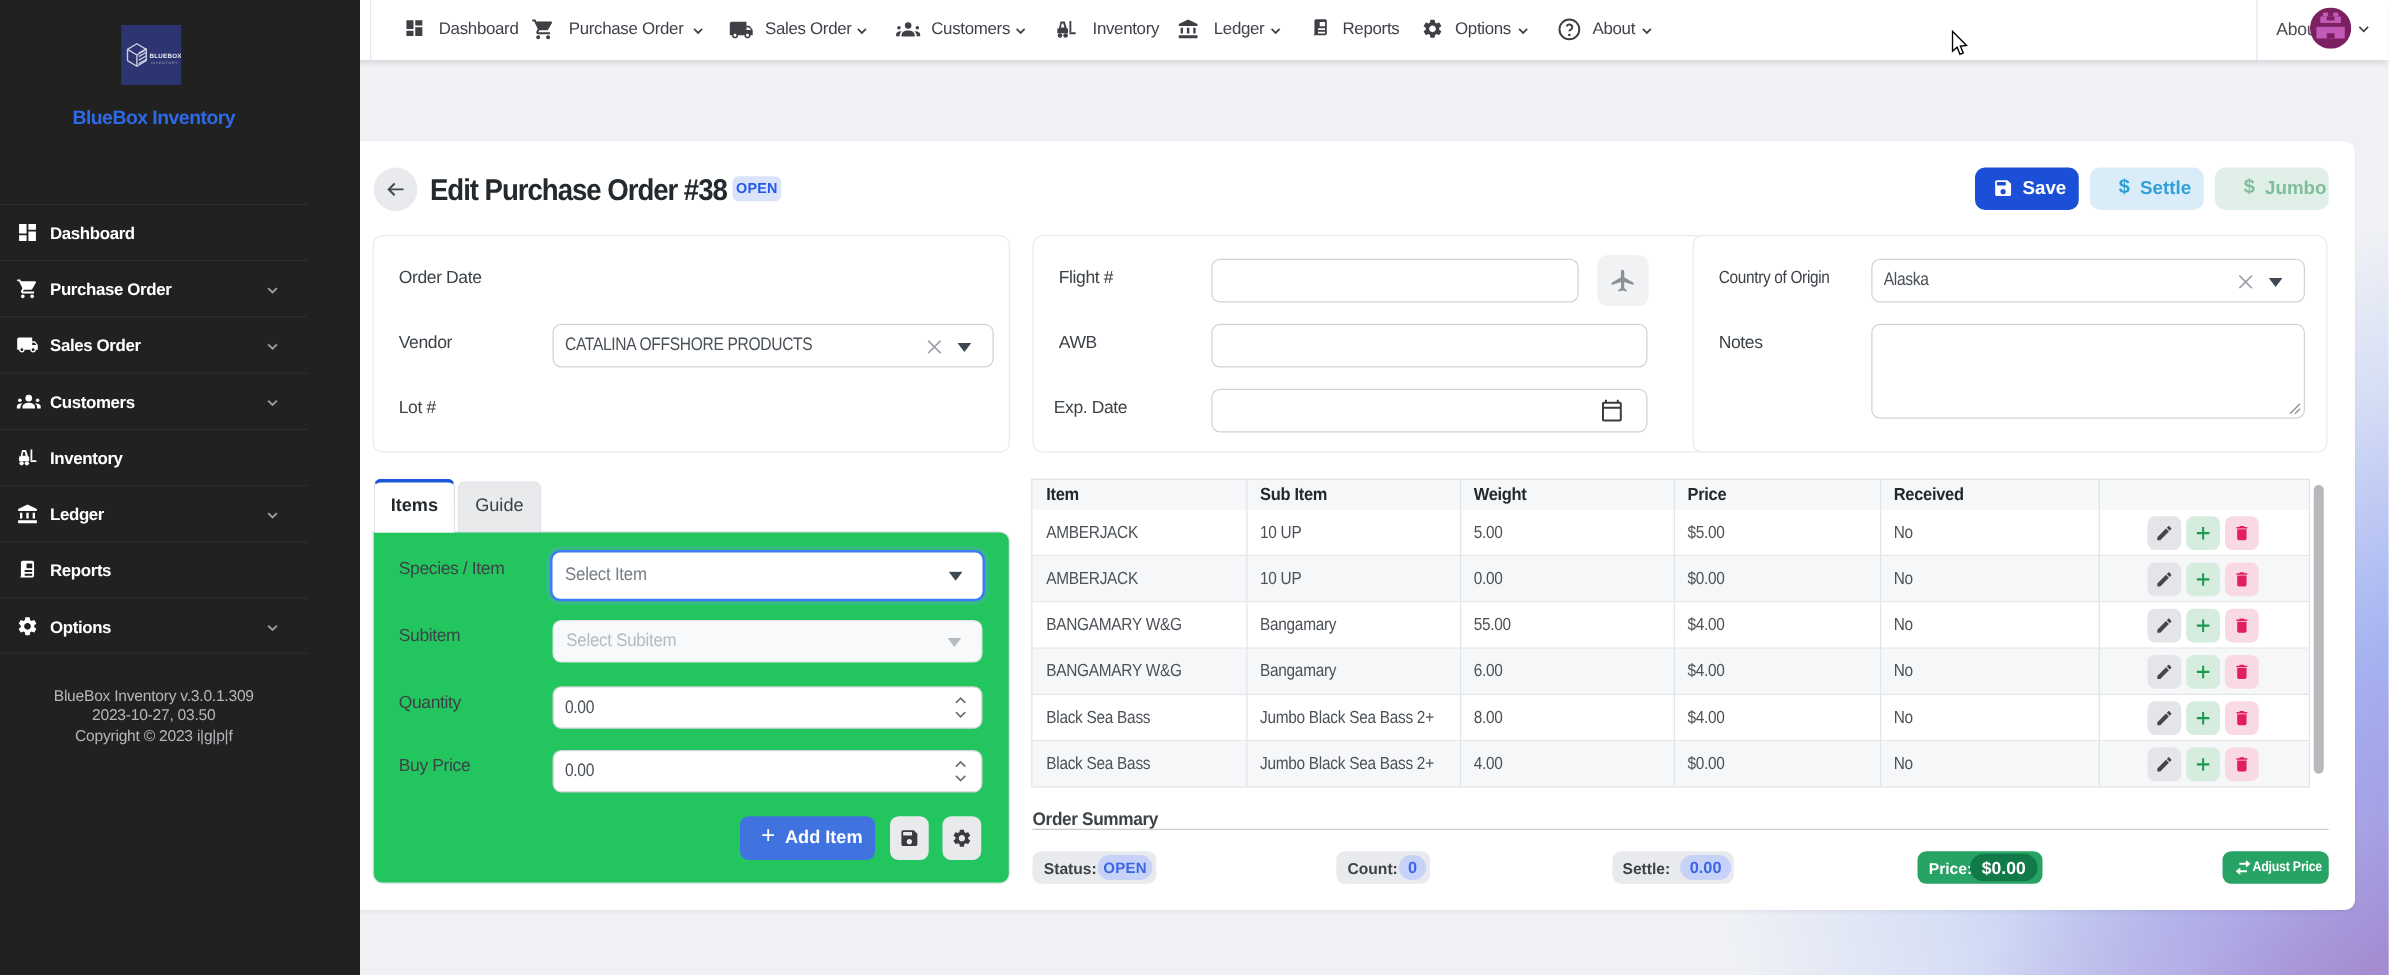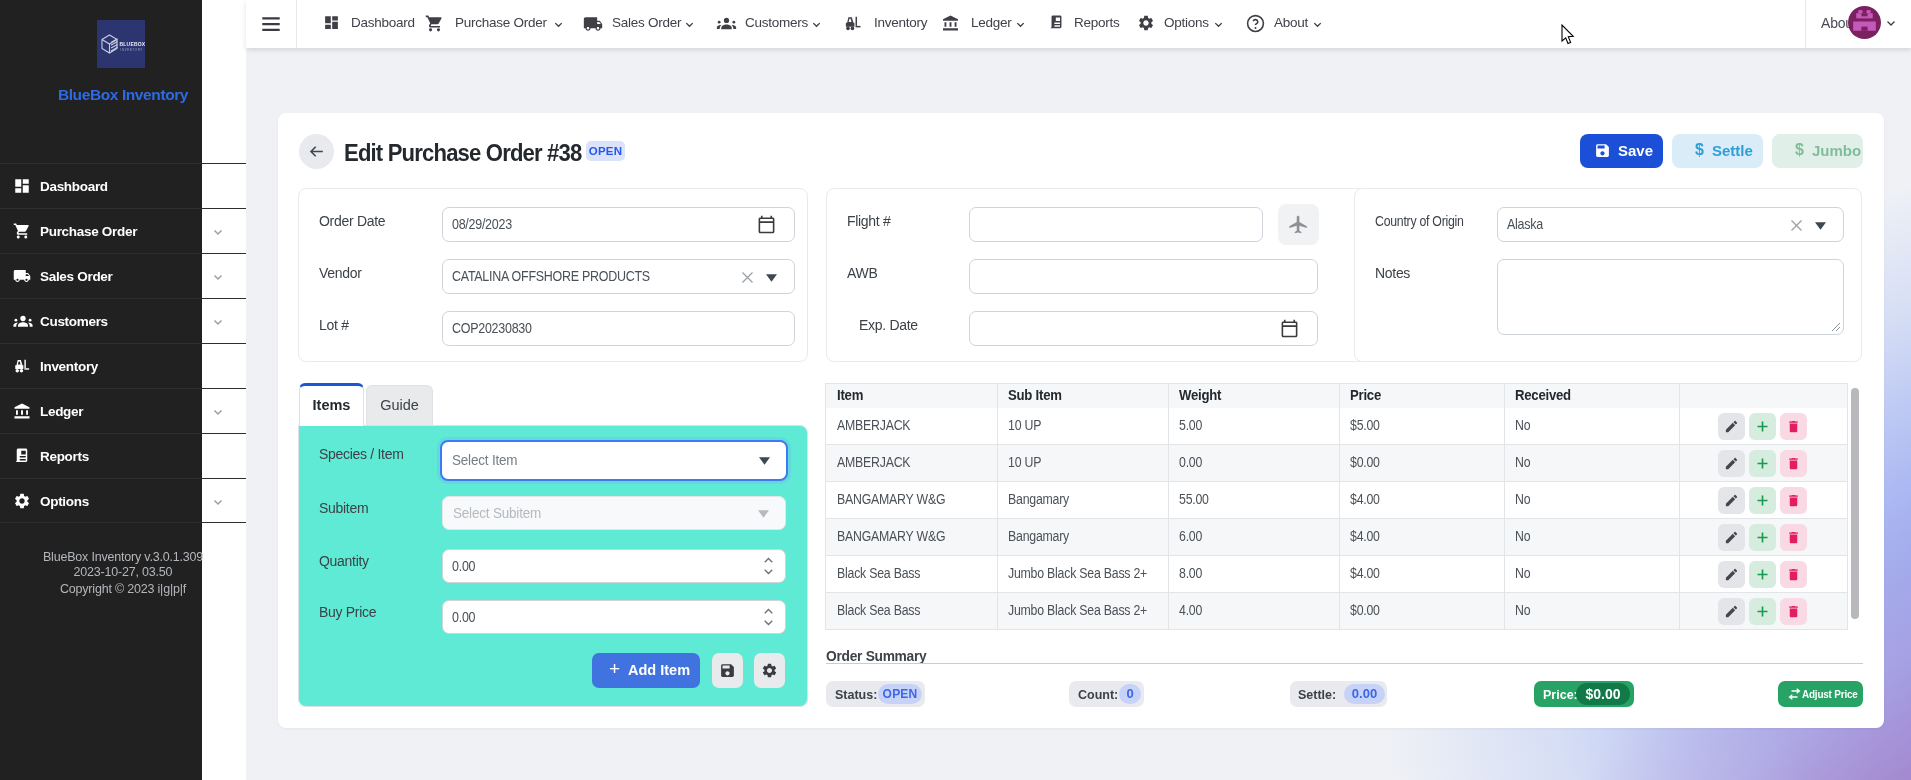--- a/index.html
+++ b/index.html
@@ -1,21 +1,21 @@
 <!DOCTYPE html>
 <html><head>
 <meta charset="utf-8">
 <style>
 * { margin:0; padding:0; box-sizing:border-box; }
 html,body { width:1911px; height:780px; overflow:hidden; }
 body { font-family:"Liberation Sans", sans-serif; }
 .page { position:relative; width:1911px; height:780px; background:#fff; }
 
 
-.sidebar { position:absolute; left:0; top:0; width:202px; height:780px; background:#212121; z-index:5; }
+.sidebar { position:absolute; left:0; top:0; width:288px; height:780px; background:#212121; z-index:5; }
 .logo { position:absolute; left:97px; top:20px; width:48px; height:48px; background:#2d3570; }
 .sb-title { position:absolute; left:0; top:86px; width:246px; text-align:center; color:#2d6ae5; font-size:15.5px; font-weight:bold; letter-spacing:-0.4px; }
 .menu { position:absolute; left:0; top:163px; width:246px; }
 .mi { position:relative; height:45px; border-top:1px solid #2e2e2e; color:#fff; }
 .mi.last { border-bottom:1px solid #2e2e2e; }
 .mi svg { position:absolute; left:13px; top:13px; }
 .mi .t { position:absolute; left:40px; top:15px; font-size:13.5px; font-weight:bold; letter-spacing:-0.3px; }
 .mi .chev { position:absolute; left:auto; right:22px; top:17px; }
 .sb-foot { position:absolute; left:0; top:550px; width:246px; text-align:center; color:#b3b7bb; font-size:12.5px; letter-spacing:-0.2px; line-height:15px; }
 .sb-foot .c { margin-top:2px; }
@@ -47,21 +47,21 @@
 
 
 .fcard { position:absolute; top:75px; height:174px; border:1px solid #e8eaed; border-radius:8px; background:#fff;padding-left:37px; }
 .lbl { position:absolute; color:#3c4248; font-size:14px; letter-spacing:-0.3px; white-space:nowrap; }
 .inp { position:absolute; border:1px solid #ced4da; border-radius:7px; background:#fff; color:#495057; font-size:14.5px; letter-spacing:-0.3px; }
 .inp .v { position:absolute; left:9px; top:8px; transform:scaleX(0.86); transform-origin:left center; white-space:nowrap; }
 
 
 .tab-items { position:absolute; left:21px; top:270px; width:65px; height:43px; background:#fff; border:1px solid #dee2e6; border-bottom:none; border-top:3px solid #1b56d9; border-radius:6px 6px 0 0; color:#24292e; font-weight:bold; font-size:14.5px; text-align:center; line-height:38px; z-index:2; }
 .tab-guide { position:absolute; left:88px; top:272px; width:67px; height:41px; background:#e9eaec; border:1px solid #dee2e6; border-bottom:none; border-radius:6px 6px 0 0; color:#3c4248; font-size:14.5px; text-align:center; line-height:39px; }
-.fcard4 { position:absolute; left:20px; top:312px; width:510px; height:282px; border:1px solid #dee2e6; border-radius:0 8px 8px 8px; background:#5eead4; z-index:1; }
+.fcard4 { position:absolute; left:20px; top:312px; width:510px; height:282px; border:1px solid #dee2e6; border-radius:0 8px 8px 8px; background:#22c55e; z-index:1; }
 
 
 .tbl { position:absolute; left:547px; top:270px; width:1023px; }
 .tbl .hrow { position:relative; height:25px; background:#f6f7f9; border:1px solid #e2e5e8; border-bottom:none; }
 .tbl .row { position:relative; height:37px; border:1px solid #e2e5e8; border-top:none; background:#fff; }
 .tbl .row.alt { background:#f6f7f9; }
 .tbl .c { position:absolute; top:0; height:100%; border-left:1px solid #e2e5e8; }
 .tbl span { position:absolute; white-space:nowrap; color:#4b5157; font-size:14px; letter-spacing:-0.25px; transform:scaleX(0.88); transform-origin:left center; }
 .tbl .hrow span { transform:scaleX(0.94); }
 .scrollthumb { position:absolute; left:1573px; top:275px; width:8px; height:231px; background:#b9b9bd; border-radius:4px; }
@@ -95,53 +95,44 @@
           <span style="position:absolute;left:23px;top:7px;font-size:16px">$</span>
           <span style="position:absolute;left:40px;top:8px">Settle</span>
         </div>
       <div class="btn btn-ready">
           <span style="position:absolute;left:23px;top:7px;font-size:16px">$</span>
           <span style="position:absolute;left:40px;top:8px">Jumbo</span>
         </div>
 
       <div class="fcard" style="left:20px;width:510px">
         <span class="lbl" style="left:20px;top:24px">Order Date</span>
-        <div class="inp" style="left:143px;top:18px;width:353px;height:35px">
-            <span class="v">08/29/2023</span>
-          <svg style="position:absolute;right:18px;top:7px" width="19" height="19" viewBox="0 0 24 24" fill="#3a3a3a">
-              <path d="M20 3h-1V1h-2v2H7V1H5v2H4c-1.1 0-2 .9-2 2v16c0 1.1.9 2 2 2h16c1.1 0 2-.9 2-2V5c0-1.1-.9-2-2-2zm0 18H4V10h16v11zM4 8V5h16v3H4z"></path>
-            </svg>
-        </div>
         <span class="lbl" style="left:20px;top:76px">Vendor</span>
         <div class="inp" style="left:143px;top:70px;width:353px;height:35px">
             <span class="v">CATALINA OFFSHORE PRODUCTS</span>
           <svg style="position:absolute;right:39px;top:10px" width="15" height="15" viewBox="0 0 24 24" fill="none" stroke="#9aa0a6" stroke-width="2">
               <path d="M4 4l16 16M20 4L4 20"></path>
             </svg>
           <svg style="position:absolute;right:17px;top:14px" width="11" height="8" viewBox="0 0 12 8" fill="#3f4750">
               <path d="M0 0h12L6 8z"></path>
             </svg>
         </div>
         <span class="lbl" style="left:20px;top:128px">Lot #</span>
-        <div class="inp" style="left:143px;top:122px;width:353px;height:35px">
-            <span class="v">COP20230830</span>
-          </div>
       </div>
 
       <div class="fcard" style="left:548px;width:600px">
         <span class="lbl" style="left:20px;top:24px">Flight #</span>
         <div class="inp" style="left:142px;top:18px;width:294px;height:35px"></div>
         <div style="position:absolute;left:451px;top:15px;width:41px;height:41px;background:#f1f2f4;border-radius:8px">
           <svg style="position:absolute;left:10px;top:10px" width="21" height="21" viewBox="0 0 24 24" fill="#8d9196">
               <path d="M21.5 16v-2l-8.5-5V3.5C13 2.67 12.33 2 11.5 2S10 2.67 10 3.5V9l-8.5 5v2l8.5-2.7V19l-2.3 1.6V22l3.8-1 3.8 1v-1.4L13 19v-5.7l8.5 2.7z"></path>
             </svg>
         </div>
         <span class="lbl" style="left:20px;top:76px">AWB</span>
         <div class="inp" style="left:142px;top:70px;width:349px;height:35px"></div>
-        <span class="lbl" style="left:32px;top:128px">Exp. Date</span>
+        <span class="lbl" style="left:16px;top:128px">Exp. Date</span>
         <div class="inp" style="left:142px;top:122px;width:349px;height:35px">
           <svg style="position:absolute;right:18px;top:7px" width="19" height="19" viewBox="0 0 24 24" fill="#3a3a3a">
               <path d="M20 3h-1V1h-2v2H7V1H5v2H4c-1.1 0-2 .9-2 2v16c0 1.1.9 2 2 2h16c1.1 0 2-.9 2-2V5c0-1.1-.9-2-2-2zm0 18H4V10h16v11zM4 8V5h16v3H4z"></path>
             </svg>
         </div>
       </div>
 
       <div class="fcard" style="left:1076px;width:508px">
         <span class="lbl" style="left:20px;top:24px;transform:scaleX(0.88);transform-origin:left center">Country of Origin</span>
         <div class="inp" style="left:142px;top:18px;width:347px;height:35px">

